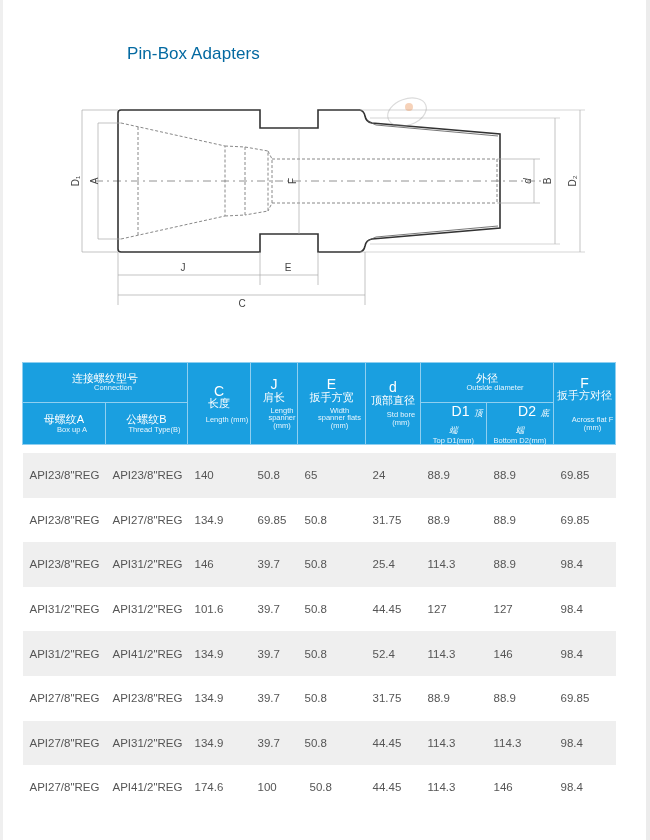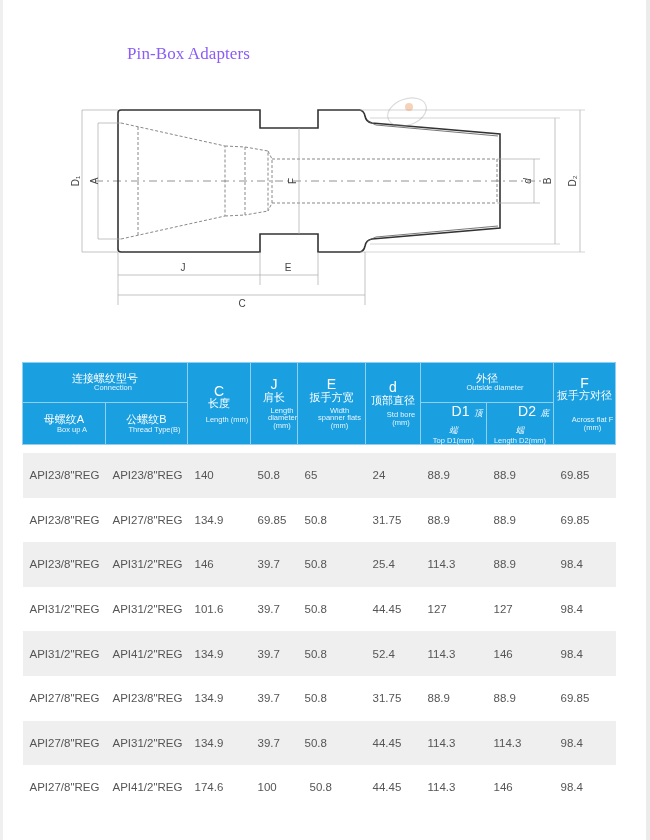--- a/index.html
+++ b/index.html
@@ -1,20 +1,20 @@
 <!DOCTYPE html>
 <html><head>
 <meta charset="utf-8">
 <style>
   * { box-sizing: border-box; margin: 0; padding: 0; }
   html, body { width: 650px; height: 840px; background: #ffffff; overflow: hidden; }
   body { font-family: "Liberation Sans", "DejaVu Sans", sans-serif; color: #555; position: relative; }
   .edge-l { position: absolute; left: 0; top: 0; width: 3px; height: 840px; background: #efefef; }
   .edge-r { position: absolute; right: 0; top: 0; width: 4px; height: 840px; background: #ececec; }
-  .title { position: absolute; left: 127px; top: 44px; font-size: 17px; color: #8b5cf6; letter-spacing: 0.1px; font-family: Liberation Serif, serif; }
+  .title { position: absolute; left: 127px; top: 44px; font-size: 17px; color: #0369a1; letter-spacing: 0.1px; }
   .drawing { position: absolute; left: 0; top: 80px; width: 650px; height: 240px; }
   .drawing svg text { font-family: "Liberation Sans", sans-serif; fill: #444; }
 
   table.spec { position: absolute; left: 22px; top: 362px; width: 593px; border-collapse: collapse; table-layout: fixed; }
   table.spec th { background: #1a9fe0; color: #fff; font-weight: normal; text-align: center; vertical-align: middle; border: 1px solid #8fcff0; line-height: 1.05; padding: 0 1px; }
   table.spec thead tr.h1 th { height: 40px; }
   table.spec thead tr.h2 th { height: 28px; }
   .big { font-size: 14px; display: block; }
   .cn { font-size: 11px; display: block; }
   .en { font-size: 7.5px; display: block; color: #e6f5fd; padding-left: 16px; }
@@ -135,21 +135,21 @@
       </th>
       <th rowspan="2">
         <span class="big">C</span>
         <span class="cn">长度</span>
         <span class="en" style="margin-top:6px">Length (mm)</span>
       </th>
       <th rowspan="2">
         <span class="big">J</span>
         <span class="cn">肩长</span>
         <span class="en" style="margin-top:3px">Length</span>
-        <span class="en">diameter</span>
+        <span class="en">spanner</span>
         <span class="en">(mm)</span>
       </th>
       <th rowspan="2">
         <span class="big">E</span>
         <span class="cn">扳手方宽</span>
         <span class="en" style="margin-top:3px">Width</span>
         <span class="en">spanner flats</span>
         <span class="en">(mm)</span>
       </th>
       <th rowspan="2">
@@ -177,21 +177,21 @@
       <th>
         <span class="cn">公螺纹B</span>
         <span class="en">Thread Type(B)</span>
       </th>
       <th>
         <span><span class="d-big">D1</span> <span class="d-cn">顶端</span></span>
         <span class="en2">Top D1(mm)</span>
       </th>
       <th>
         <span><span class="d-big">D2</span> <span class="d-cn">底端</span></span>
-        <span class="en2">Length D2(mm)</span>
+        <span class="en2">Bottom D2(mm)</span>
       </th>
     </tr>
   </thead>
   <tbody>
     <tr class="spacer">
         <td colspan="9"></td>
       </tr>
     <tr class="odd">
       <td>API23/8"REG</td>
       <td>API23/8"REG</td>

